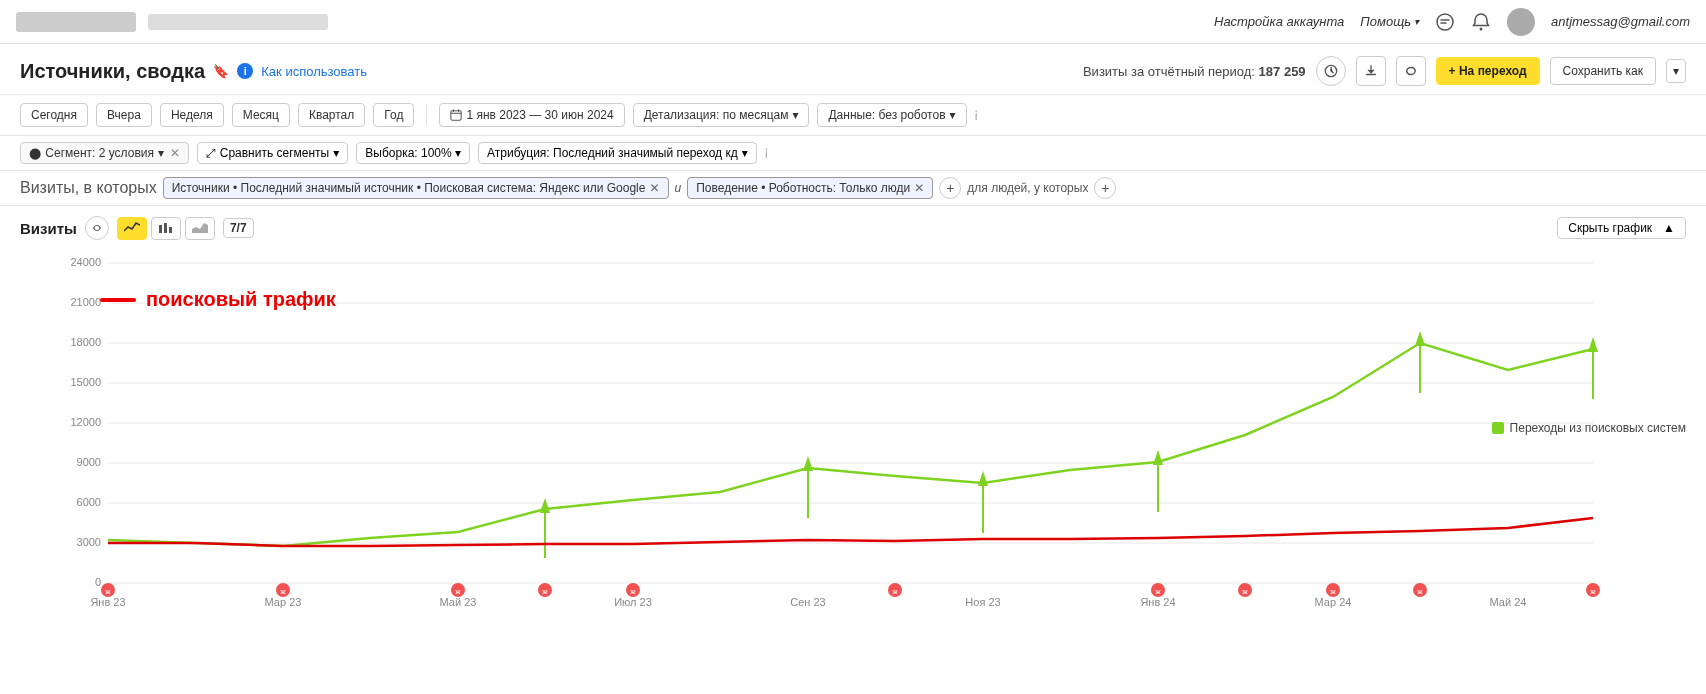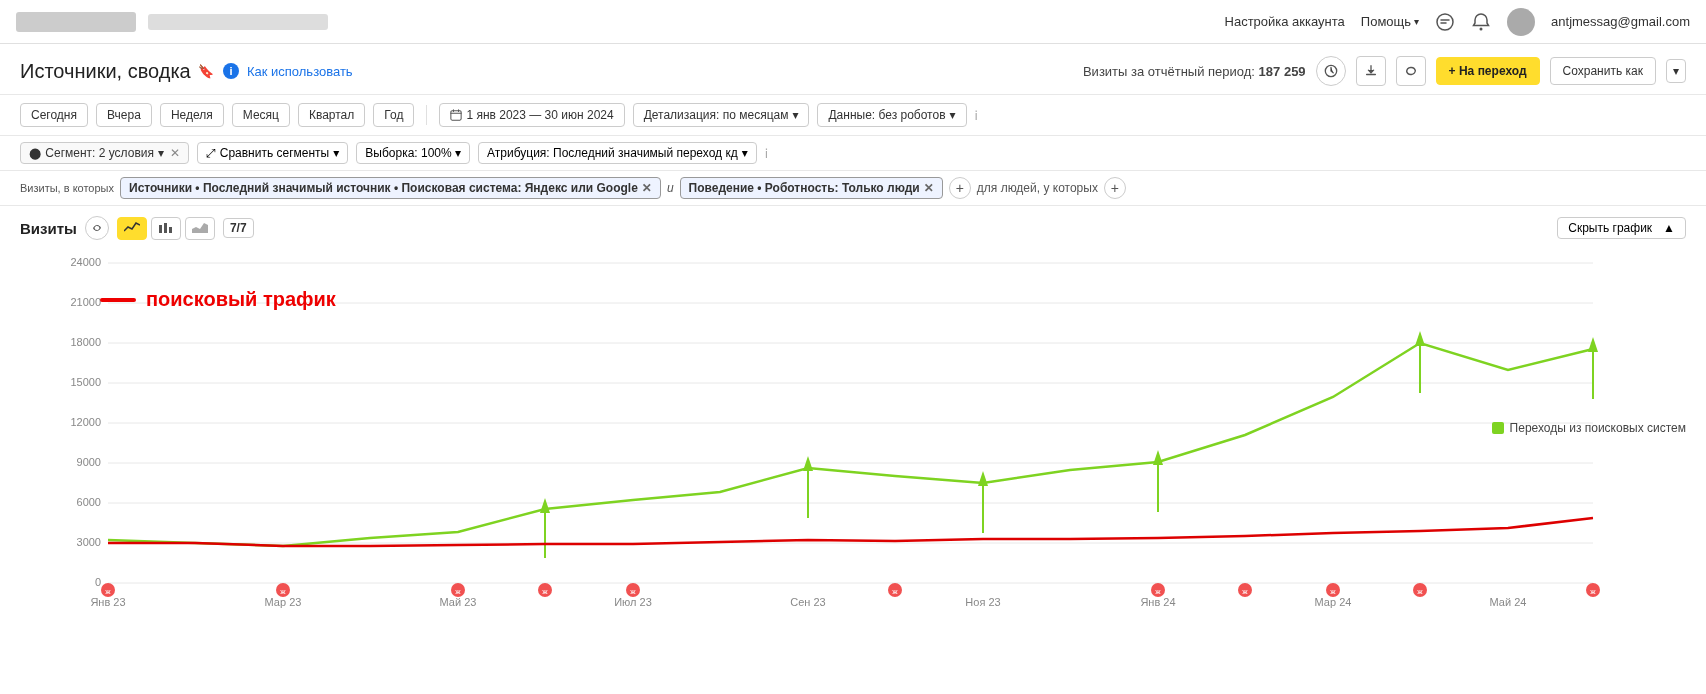--- a/index.html
+++ b/index.html
@@ -7,30 +7,30 @@
 
     
     .top-nav {
       display: flex; align-items: center; justify-content: space-between;
       background: #fff; border-bottom: 1px solid #e0e0e0;
       padding: 0 16px; height: 44px;
     }
     .top-nav-left { display: flex; align-items: center; gap: 12px; }
     .top-nav-logo { width: 120px; height: 20px; background: #ccc; border-radius: 3px; }
     .top-nav-right { display: flex; align-items: center; gap: 16px; font-size: 13px; color: #333; }
-    .top-nav-right span { cursor: pointer; }
+    .top-nav-right span { cursor: pointer; font-style: italic; }
     .top-nav-right .help { display: flex; align-items: center; gap: 3px; text-align: right; }
 
     
     .page-header {
       display: flex; align-items: center; justify-content: space-between;
       padding: 12px 20px 8px 20px; border-bottom: 1px solid #e8e8e8;
     }
     .page-title-area { display: flex; align-items: center; gap: 8px; }
-    .page-title { font-size: 20px; font-weight: normal; color: #222; }
+    .page-title { font-size: 20px; font-weight: bold; color: #222; }
     .bookmark-icon { color: #aaa; cursor: pointer; }
     .info-link { color: #1a73e8; font-size: 13px; cursor: pointer; display: flex; align-items: center; gap: 4px; }
     .page-header-right { display: flex; align-items: center; gap: 10px; }
     .visits-count { font-size: 13px; color: #444; }
     .header-btn {
       padding: 6px 12px; border: 1px solid #ccc; background: #fff;
       border-radius: 4px; cursor: pointer; font-size: 12px; color: #333;
       display: flex; align-items: center; gap: 4px;
     }
     .header-btn.primary { background: #ffdd2d; border-color: #ffdd2d; font-weight: bold; color: #222; }
@@ -75,25 +75,25 @@
       padding: 3px 8px; border: 1px solid #ccc; background: #fff;
       border-radius: 4px; font-size: 12px; cursor: pointer; display: flex; align-items: center; gap: 4px;
     }
 
     
     .condition-bar {
       display: flex; align-items: center; gap: 6px;
       padding: 6px 20px; border-bottom: 1px solid #e8e8e8;
       flex-wrap: wrap;
     }
-    .condition-label { font-size: 11px; color: #555; }
+    .condition-label { font-size: 16px; color: #555; }
     .condition-tag {
       display: flex; gap: 4px;
       padding: 3px 8px; border: 1px solid #999; background: #eef3ff;
-      border-radius: 4px; font-size: 12px; font-weight: bold;
+      border-radius: 4px; font-size: 12px;
     }
     .condition-tag .close { color: #666; cursor: pointer; }
     .condition-op { font-size: 12px; color: #555; font-style: italic; }
     .add-btn {
       width: 22px; height: 22px; border: 1px solid #ccc; background: #fff;
       border-radius: 50%; cursor: pointer; display: flex; align-items: center; justify-content: center;
       font-size: 14px; color: #555;
     }
     .condition-extra { font-size: 12px; color: #555; }
 

